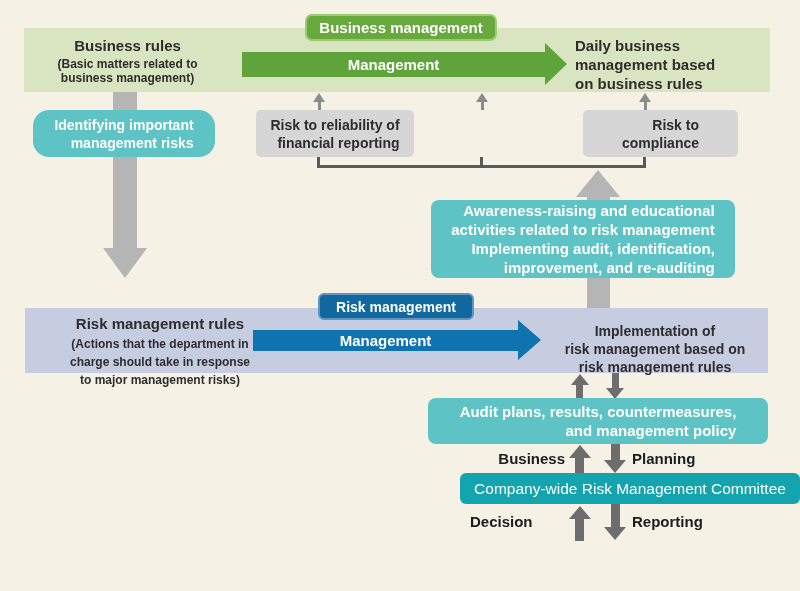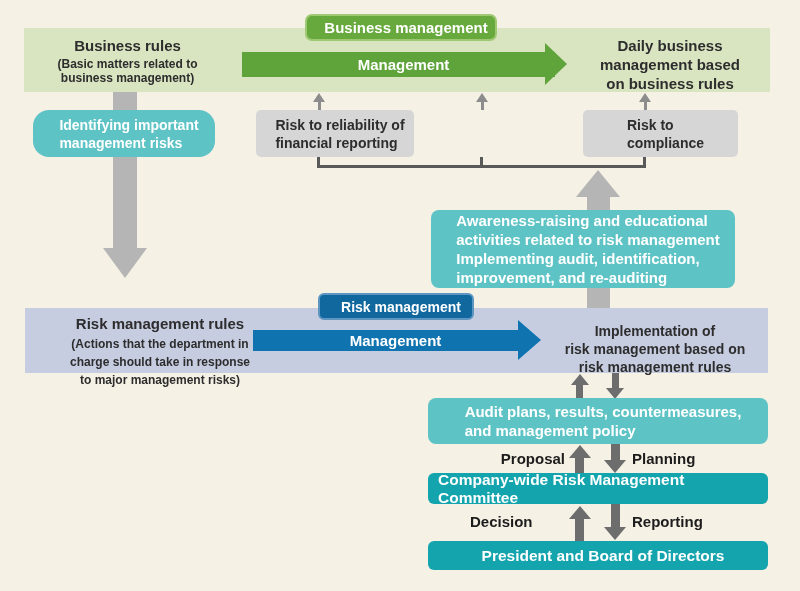--- a/index.html
+++ b/index.html
@@ -1,24 +1,24 @@
 <!DOCTYPE html>
 <html style="--bg: #f5f1e5; --band-green: #d9e5c1; --green-badge: #67a93c; --green-badge-border: #9fc873; --green-arrow: #5ea43b; --teal: #5ec3c5; --teal-dark: #14a4ad; --gray-box: #d6d6d6; --band-lav: #c7cde1; --blue-badge: #11689f; --blue-badge-border: #5e95c1; --blue-arrow: #0e73ae; --arrow-gray: #b5b5b5; --arrow-small: #8c8c8c; --arrow-mid: #6d6d6d; --line-dark: #595959; --text-dark: #2d2d2d; --label-dark: #1c1c1c;"><head>
 <meta charset="utf-8">
 <style>
   html,body{margin:0;padding:0;}
   body{font-family:"Liberation Sans","DejaVu Sans",sans-serif;}
   #stage{position:relative;width:800px;height:591px;background:var(--bg);overflow:hidden;}
   .abs{position:absolute;box-sizing:border-box;}
   .band{position:absolute;}
-  .ctr{display:flex;align-items:center;justify-content:center;text-align:left;padding-left:10px;}
+  .ctr{display:flex;align-items:center;justify-content:center;text-align:right;}
   .pre{white-space:pre-line;}
   .boxteal{background:var(--teal);color:#fff;font-weight:bold;}
   .bargray{background:var(--gray-box);color:var(--text-dark);font-weight:bold;margin-left:16px;}
-  .barteal{background:var(--teal-dark);color:#fff;font-weight:bold;}
+  .barteal{background:var(--teal-dark);color:#fff;font-weight:normal;margin-left:32px;}
   .tri{width:0;height:0;position:absolute;}
   .shaft{position:absolute;}
   .small-up{border-left:6px solid transparent;border-right:6px solid transparent;border-bottom:9px solid var(--arrow-small);}
   .mid-up{border-left:9px solid transparent;border-right:9px solid transparent;border-bottom:11px solid var(--arrow-mid);}
   .mid-down{border-left:9px solid transparent;border-right:9px solid transparent;border-top:11px solid var(--arrow-mid);}
   .big-up{border-left:11px solid transparent;border-right:11px solid transparent;border-bottom:13px solid var(--arrow-mid);}
   .big-down{border-left:11px solid transparent;border-right:11px solid transparent;border-top:13px solid var(--arrow-mid);}
   .huge-down{border-left:22px solid transparent;border-right:22px solid transparent;border-top:30px solid var(--arrow-gray);}
   .huge-up{border-left:22px solid transparent;border-right:22px solid transparent;border-bottom:27px solid var(--arrow-gray);}
   .green-head{border-top:21px solid transparent;border-bottom:21px solid transparent;border-left:22px solid var(--green-arrow);}
@@ -38,21 +38,21 @@
 business management)</div>
   </div>
 
   <div class="abs ctr" style="left:305px;top:14px;width:192px;height:27px;background:var(--green-badge);border:2px solid var(--green-badge-border);border-radius:7px;color:#fff;font-size:15px;font-weight:bold;z-index:4;">Business management</div>
 
   <div class="shaft ctr" style="left:242px;top:52px;width:303px;height:25px;background:var(--green-arrow);z-index:2;">
     <span style="color:#fff;font-size:15px;font-weight:bold;">Management</span>
   </div>
   <div class="tri green-head" style="left:545px;top:43px;z-index:2;"></div>
 
-  <div class="abs pre" style="left:575px;top:36px;width:190px;text-align:center;color:var(--text-dark);font-size:15px;font-weight:bold;line-height:19px;">Daily business
+  <div class="abs pre" style="left:575px;top:36px;width:190px;text-align:left;color:var(--text-dark);font-size:15px;font-weight:bold;line-height:19px;">Daily business
 management based
 on business rules</div>
 
   <div class="shaft" style="left:113px;top:92px;width:24px;height:156px;background:var(--arrow-gray);z-index:1;"></div>
   <div class="tri huge-down" style="left:103px;top:248px;z-index:1;"></div>
 
   <div class="abs ctr boxteal pre" style="left:33px;top:110px;width:182px;height:47px;border-radius:16px;font-size:14px;line-height:18px;z-index:2;">Identifying important
 management risks</div>
 
   <div class="abs ctr bargray pre" style="left:240px;top:110px;width:158px;height:47px;border-radius:5px;font-size:14px;line-height:18px;">Risk to reliability of
@@ -68,21 +68,21 @@
   <div class="shaft" style="left:643.5px;top:101px;width:3px;height:9px;background:var(--arrow-small);"></div>
 
   <div class="shaft" style="left:317px;top:157px;width:3px;height:10px;background:var(--line-dark);"></div>
   <div class="shaft" style="left:480px;top:157px;width:3px;height:10px;background:var(--line-dark);"></div>
   <div class="shaft" style="left:643px;top:157px;width:3px;height:10px;background:var(--line-dark);"></div>
   <div class="shaft" style="left:317px;top:165px;width:329px;height:3px;background:var(--line-dark);"></div>
 
   <div class="tri huge-up" style="left:576px;top:170px;z-index:1;"></div>
   <div class="shaft" style="left:587px;top:197px;width:23px;height:111px;background:var(--arrow-gray);z-index:1;"></div>
 
-  <div class="abs ctr boxteal pre" style="left:431px;top:210px;width:304px;height:78px;border-radius:8px;font-size:15px;line-height:19px;z-index:2;">Awareness-raising and educational
+  <div class="abs ctr boxteal pre" style="left:431px;top:200px;width:304px;height:78px;border-radius:8px;font-size:15px;line-height:19px;z-index:2;">Awareness-raising and educational
 activities related to risk management
 Implementing audit, identification,
 improvement, and re-auditing</div>
 
   <div class="band" style="left:25px;top:308px;width:743px;height:65px;background:var(--band-lav);"></div>
 
   <div class="abs" style="left:35px;top:314px;width:250px;text-align:center;color:var(--text-dark);">
     <div style="font-size:15px;font-weight:bold;line-height:19px;">Risk management rules</div>
     <div class="pre" style="font-size:12px;font-weight:bold;line-height:18px;margin-top:2px;">(Actions that the department in
 charge should take in response
@@ -105,27 +105,26 @@
   <div class="shaft" style="left:612px;top:373px;width:7px;height:16px;background:var(--arrow-mid);"></div>
   <div class="tri mid-down" style="left:606px;top:388px;"></div>
 
   <div class="abs ctr boxteal pre" style="left:428px;top:398px;width:340px;height:46px;border-radius:8px;font-size:15px;line-height:19px;">Audit plans, results, countermeasures,
 and management policy</div>
 
   <div class="tri big-up" style="left:569px;top:445px;"></div>
   <div class="shaft" style="left:575px;top:457px;width:9px;height:16px;background:var(--arrow-mid);"></div>
   <div class="shaft" style="left:611px;top:444px;width:9px;height:17px;background:var(--arrow-mid);"></div>
   <div class="tri big-down" style="left:604px;top:460px;"></div>
-  <div class="flowlabel" style="left:470px;top:450px;width:95px;text-align:right;">Proposal</div>
+  <div class="flowlabel" style="left:470px;top:450px;width:95px;text-align:right;">Business</div>
   <div class="flowlabel" style="left:632px;top:450px;">Planning</div>
 
   <div class="abs ctr barteal" style="left:428px;top:473px;width:340px;height:31px;border-radius:6px;font-size:15.5px;">Company-wide Risk Management Committee</div>
 
   <div class="tri big-up" style="left:569px;top:506px;"></div>
   <div class="shaft" style="left:575px;top:518px;width:9px;height:23px;background:var(--arrow-mid);"></div>
   <div class="shaft" style="left:611px;top:504px;width:9px;height:24px;background:var(--arrow-mid);"></div>
   <div class="tri big-down" style="left:604px;top:527px;"></div>
   <div class="flowlabel" style="left:470px;top:513px;width:95px;text-align:left;">Decision</div>
   <div class="flowlabel" style="left:632px;top:513px;">Reporting</div>
 
-  <div class="abs ctr barteal" style="left:428px;top:541px;width:340px;height:29px;border-radius:6px;font-size:15.5px;">President and Board of Directors</div>
 
 </div>
 
 </body></html>

